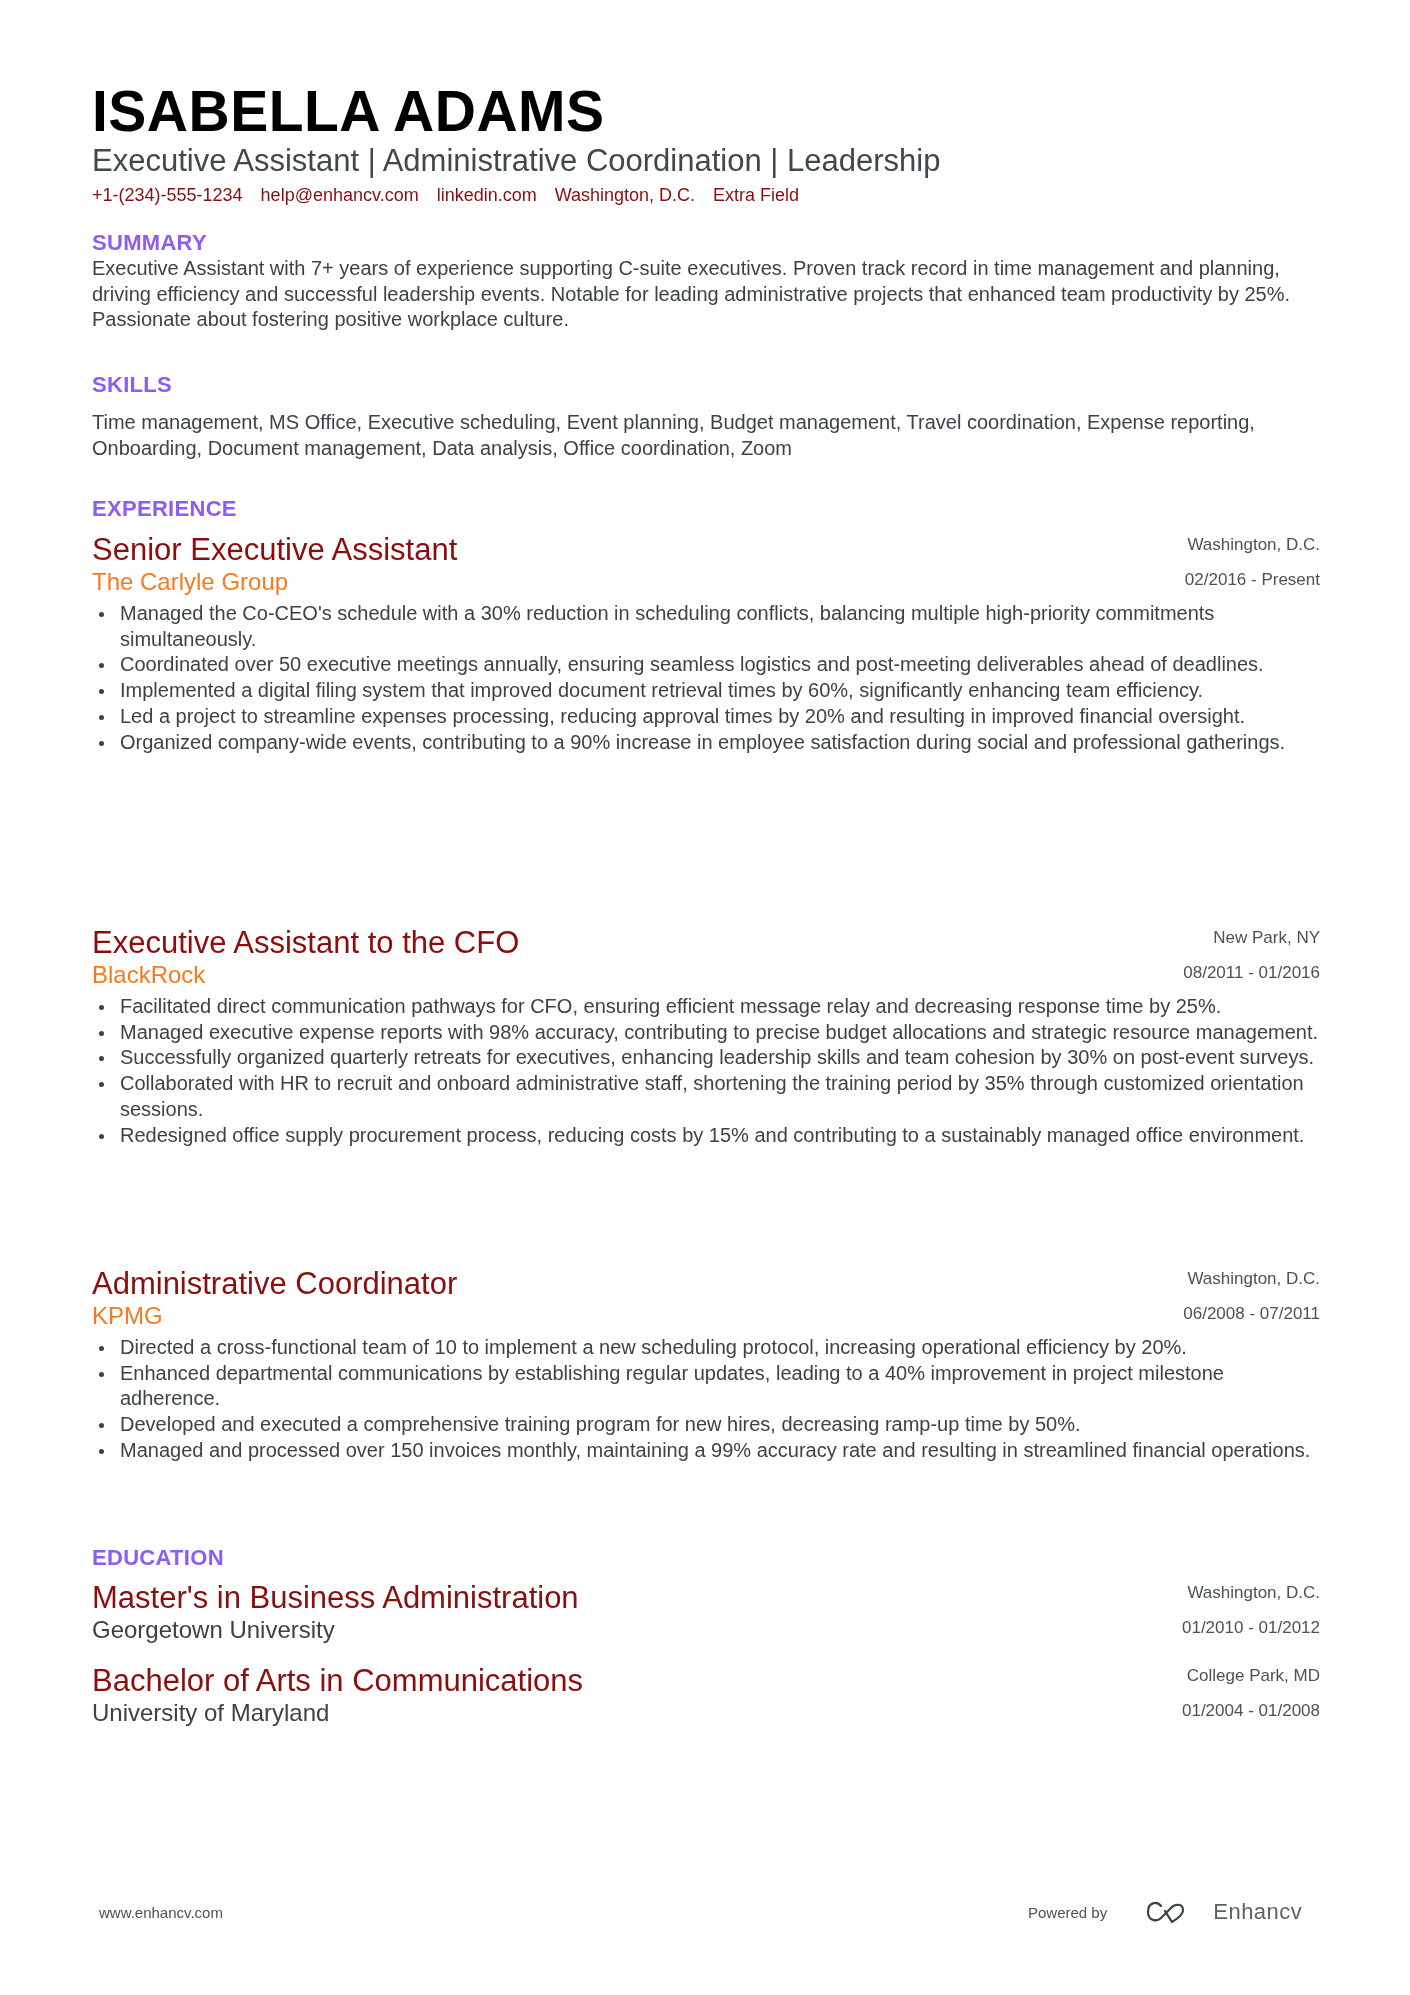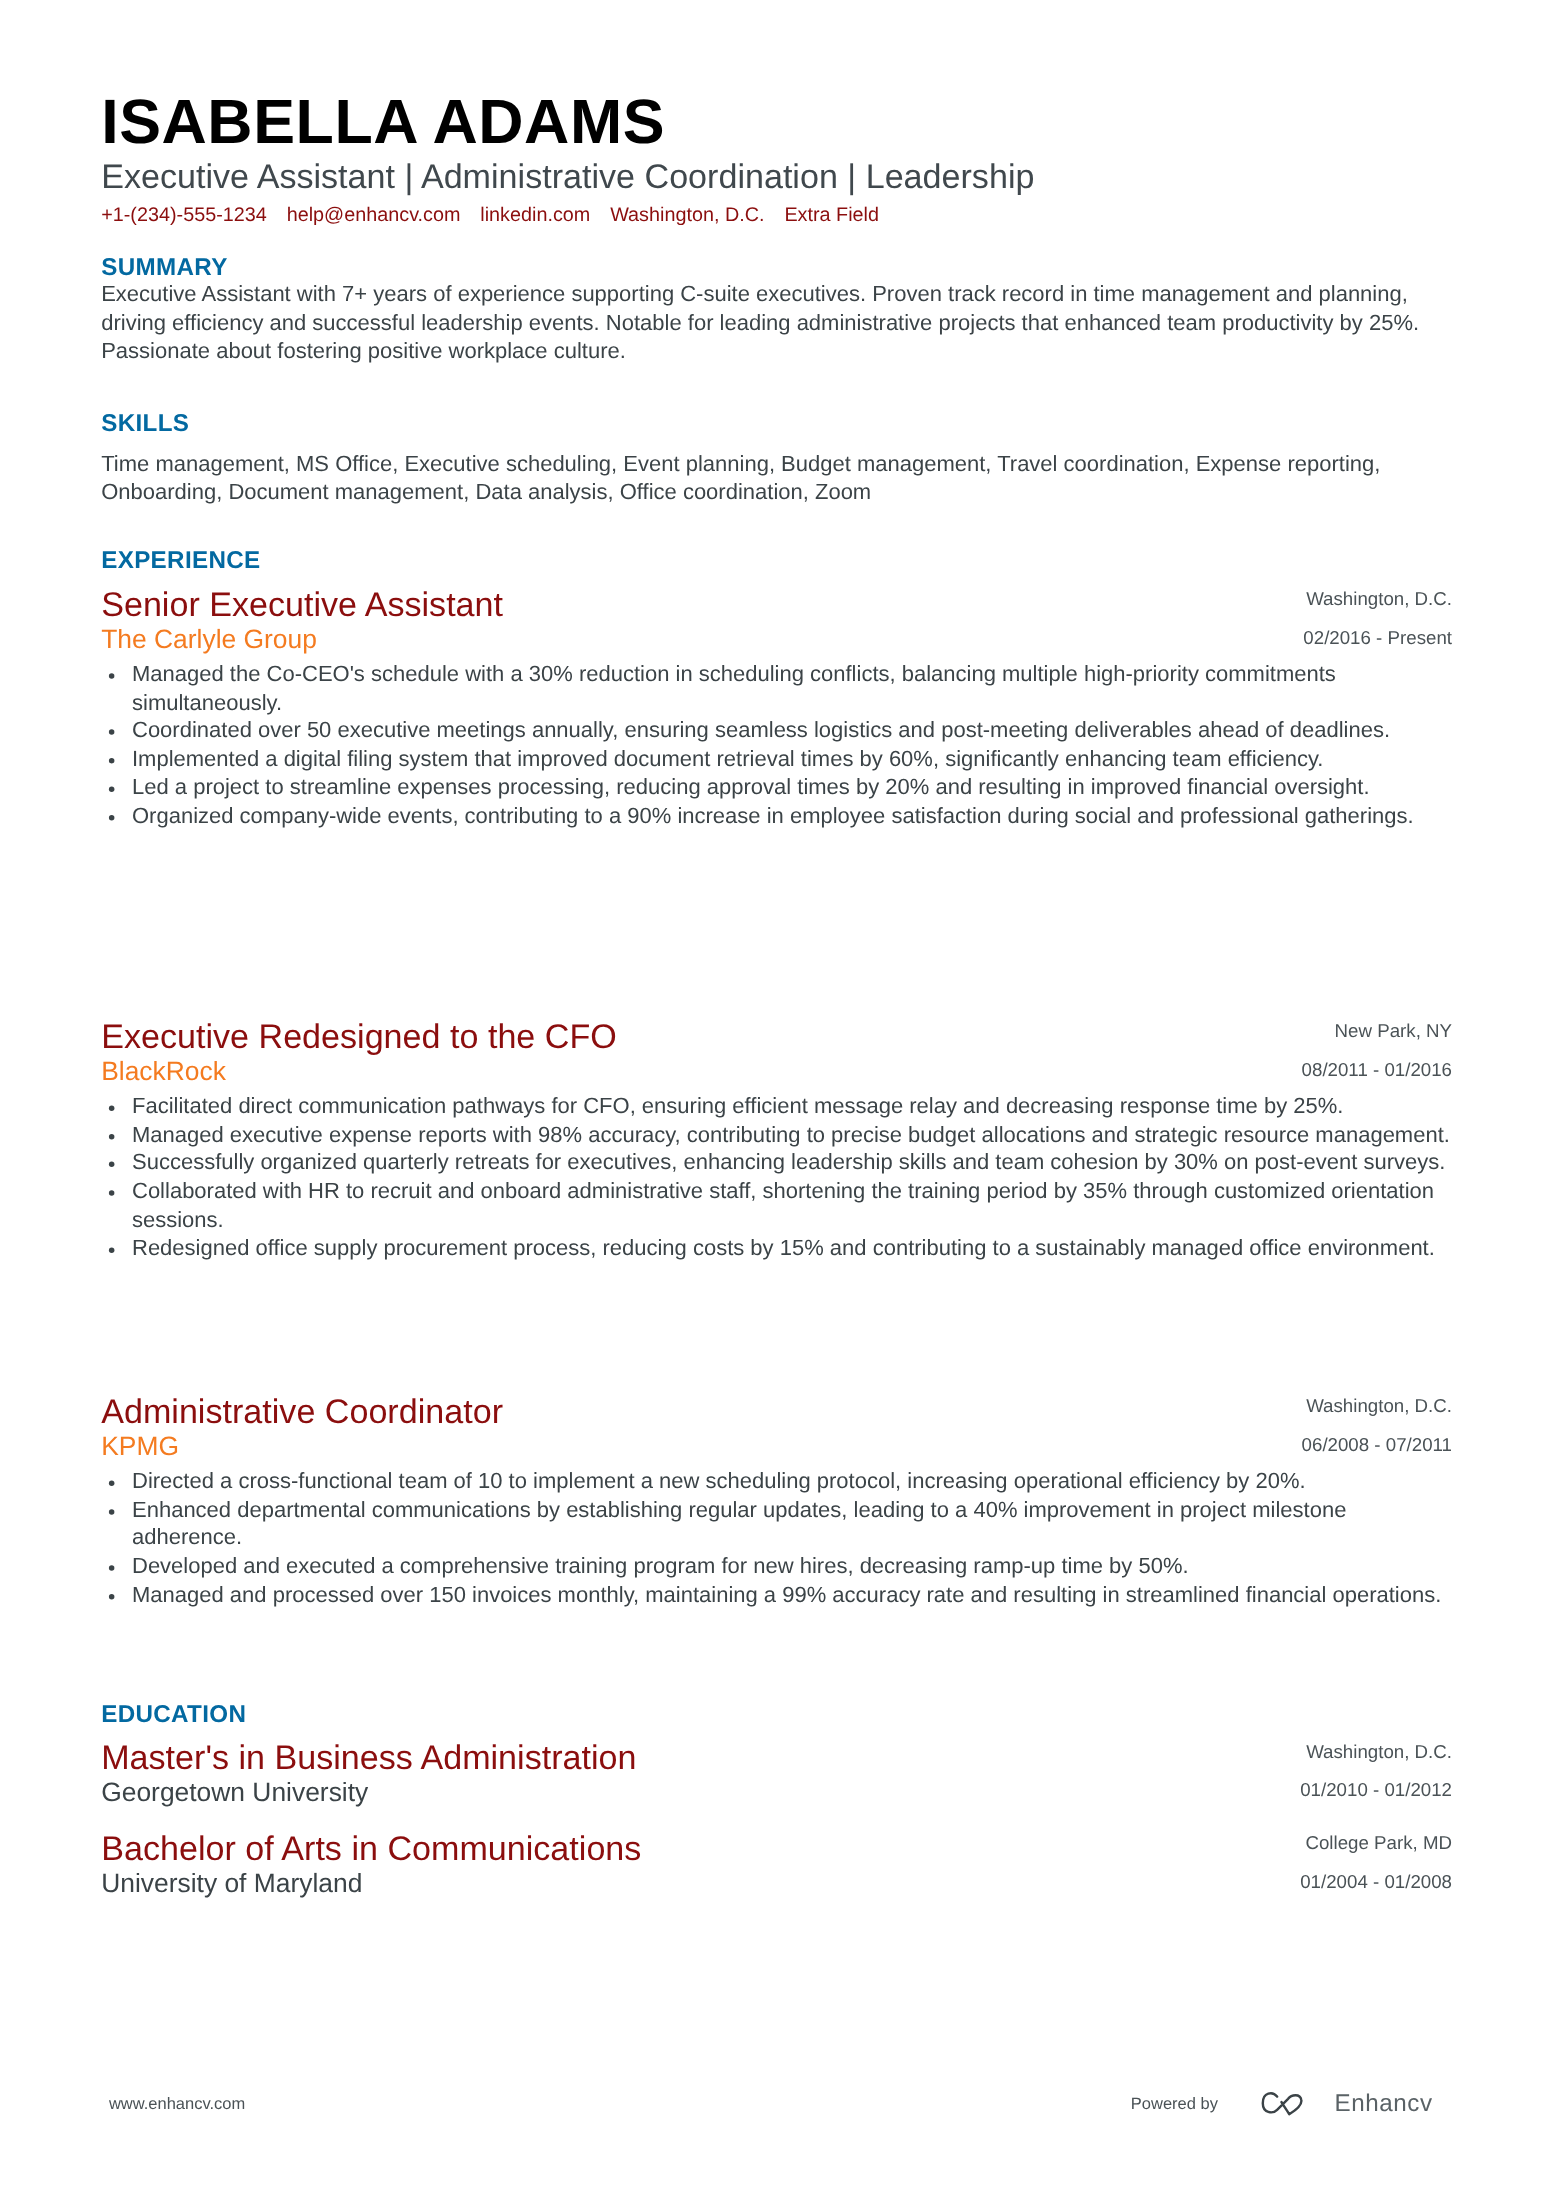--- a/index.html
+++ b/index.html
@@ -3,21 +3,21 @@
 <meta charset="utf-8">
 <style>
   html, body { margin: 0; padding: 0; background: #ffffff; }
   body { width: 1410px; height: 1995px; position: relative; overflow: hidden;
          font-family: "Liberation Sans", "DejaVu Sans", sans-serif; color: #3b4347; }
   .page { position: absolute; left: 92px; top: 0; width: 1228px; }
   .name { position: absolute; top: 78px; left: 0; font-size: 57px; font-weight: 700; color: #000; letter-spacing: 0.5px; line-height: 66px; margin: 0; }
   .subtitle { position: absolute; top: 142px; left: 0; font-size: 31px; color: #40484d; line-height: 38px; white-space: nowrap; }
   .contacts { position: absolute; top: 183px; left: 0; font-size: 18px; color: #8b0e0e; line-height: 24px; white-space: nowrap; }
   .contacts span { margin-right: 18px; }
-  .section-h { position: absolute; left: 0; font-size: 22px; font-weight: 700; color: #0369a1; letter-spacing: 0.3px; line-height: 28px; }
+  .section-h { position: absolute; left: 0; font-size: 22px; font-weight: 700; color: #8b5cf6; letter-spacing: 0.3px; line-height: 28px; }
   .para { position: absolute; left: 0; width: 1228px; font-size: 20px; line-height: 25.7px; color: #3b4347; }
   .entry { position: absolute; left: 0; width: 1228px; }
   .entry .title { position: absolute; left: 0; top: 0; font-size: 31px; color: #8b0e0e; line-height: 38px; white-space: nowrap; }
   .entry .company { position: absolute; left: 0; top: 36px; font-size: 24px; color: #f47b20; line-height: 30px; white-space: nowrap; }
   .entry .school { position: absolute; left: 0; top: 36px; font-size: 24px; color: #3b4347; line-height: 30px; white-space: nowrap; }
   .entry .loc { position: absolute; right: 0; top: 2px; font-size: 17px; color: #4a5256; line-height: 24px; text-align: right; white-space: nowrap; }
   .entry .date { position: absolute; right: 0; top: 37px; font-size: 17px; color: #4a5256; line-height: 24px; text-align: right; white-space: nowrap; }
   .entry ul { position: absolute; left: 0; top: 70px; margin: 0; padding: 0 0 0 28px; width: 1200px; list-style: none; }
   .entry li { position: relative; font-size: 20px; line-height: 25.7px; color: #3b4347; }
   .entry li::before { content: ""; position: absolute; left: -21px; top: 11px; width: 5px; height: 5px; border-radius: 50%; background: #3b4347; }
@@ -54,21 +54,21 @@
     <ul>
       <li>Managed the Co-CEO's schedule with a 30% reduction in scheduling conflicts, balancing multiple high-priority commitments simultaneously.</li>
       <li>Coordinated over 50 executive meetings annually, ensuring seamless logistics and post-meeting deliverables ahead of deadlines.</li>
       <li>Implemented a digital filing system that improved document retrieval times by 60%, significantly enhancing team efficiency.</li>
       <li>Led a project to streamline expenses processing, reducing approval times by 20% and resulting in improved financial oversight.</li>
       <li>Organized company-wide events, contributing to a 90% increase in employee satisfaction during social and professional gatherings.</li>
     </ul>
   </div>
 
   <div class="entry" style="top:924px;">
-    <div class="title">Executive Redesigned to the CFO</div>
+    <div class="title">Executive Assistant to the CFO</div>
     <div class="company">BlackRock</div>
     <div class="loc">New Park, NY</div>
     <div class="date">08/2011 - 01/2016</div>
     <ul>
       <li>Facilitated direct communication pathways for CFO, ensuring efficient message relay and decreasing response time by 25%.</li>
       <li>Managed executive expense reports with 98% accuracy, contributing to precise budget allocations and strategic resource management.</li>
       <li>Successfully organized quarterly retreats for executives, enhancing leadership skills and team cohesion by 30% on post-event surveys.</li>
       <li>Collaborated with HR to recruit and onboard administrative staff, shortening the training period by 35% through customized orientation sessions.</li>
       <li>Redesigned office supply procurement process, reducing costs by 15% and contributing to a sustainably managed office environment.</li>
     </ul>

